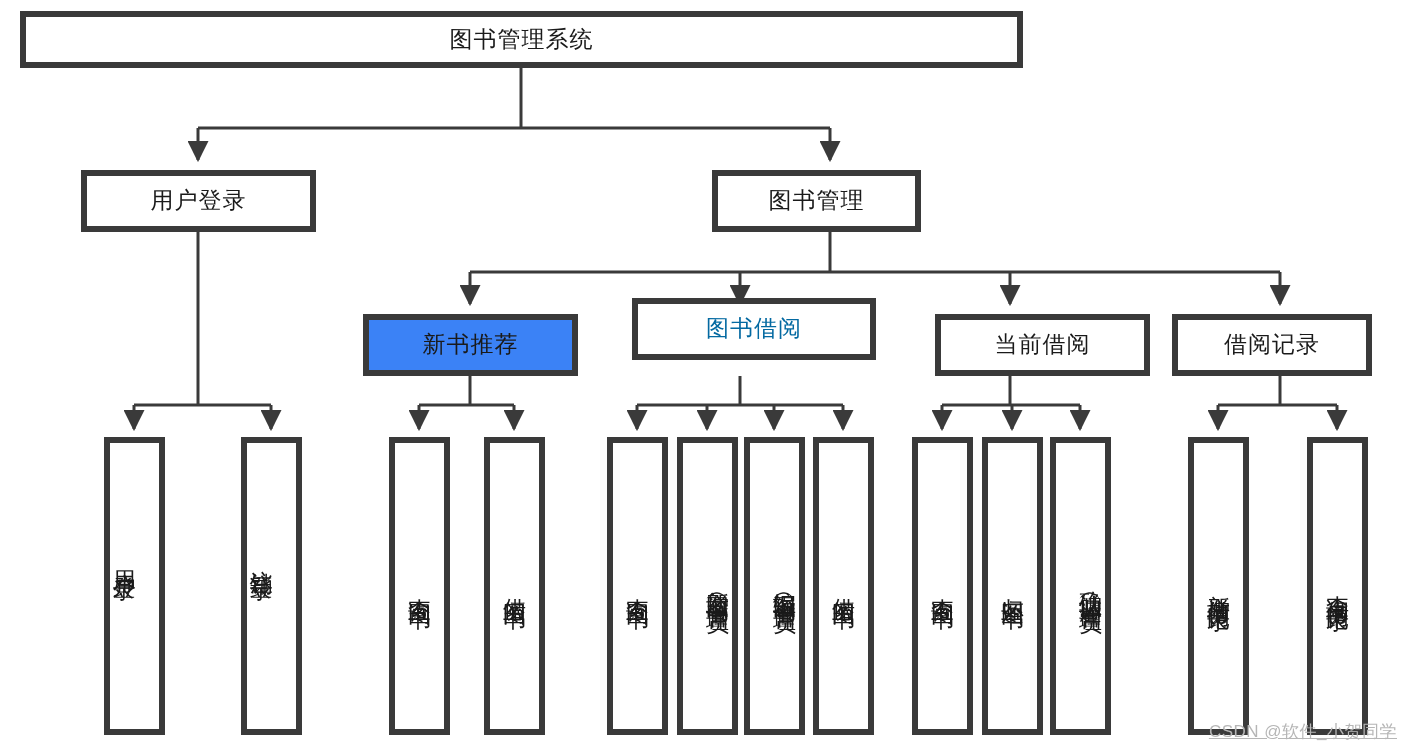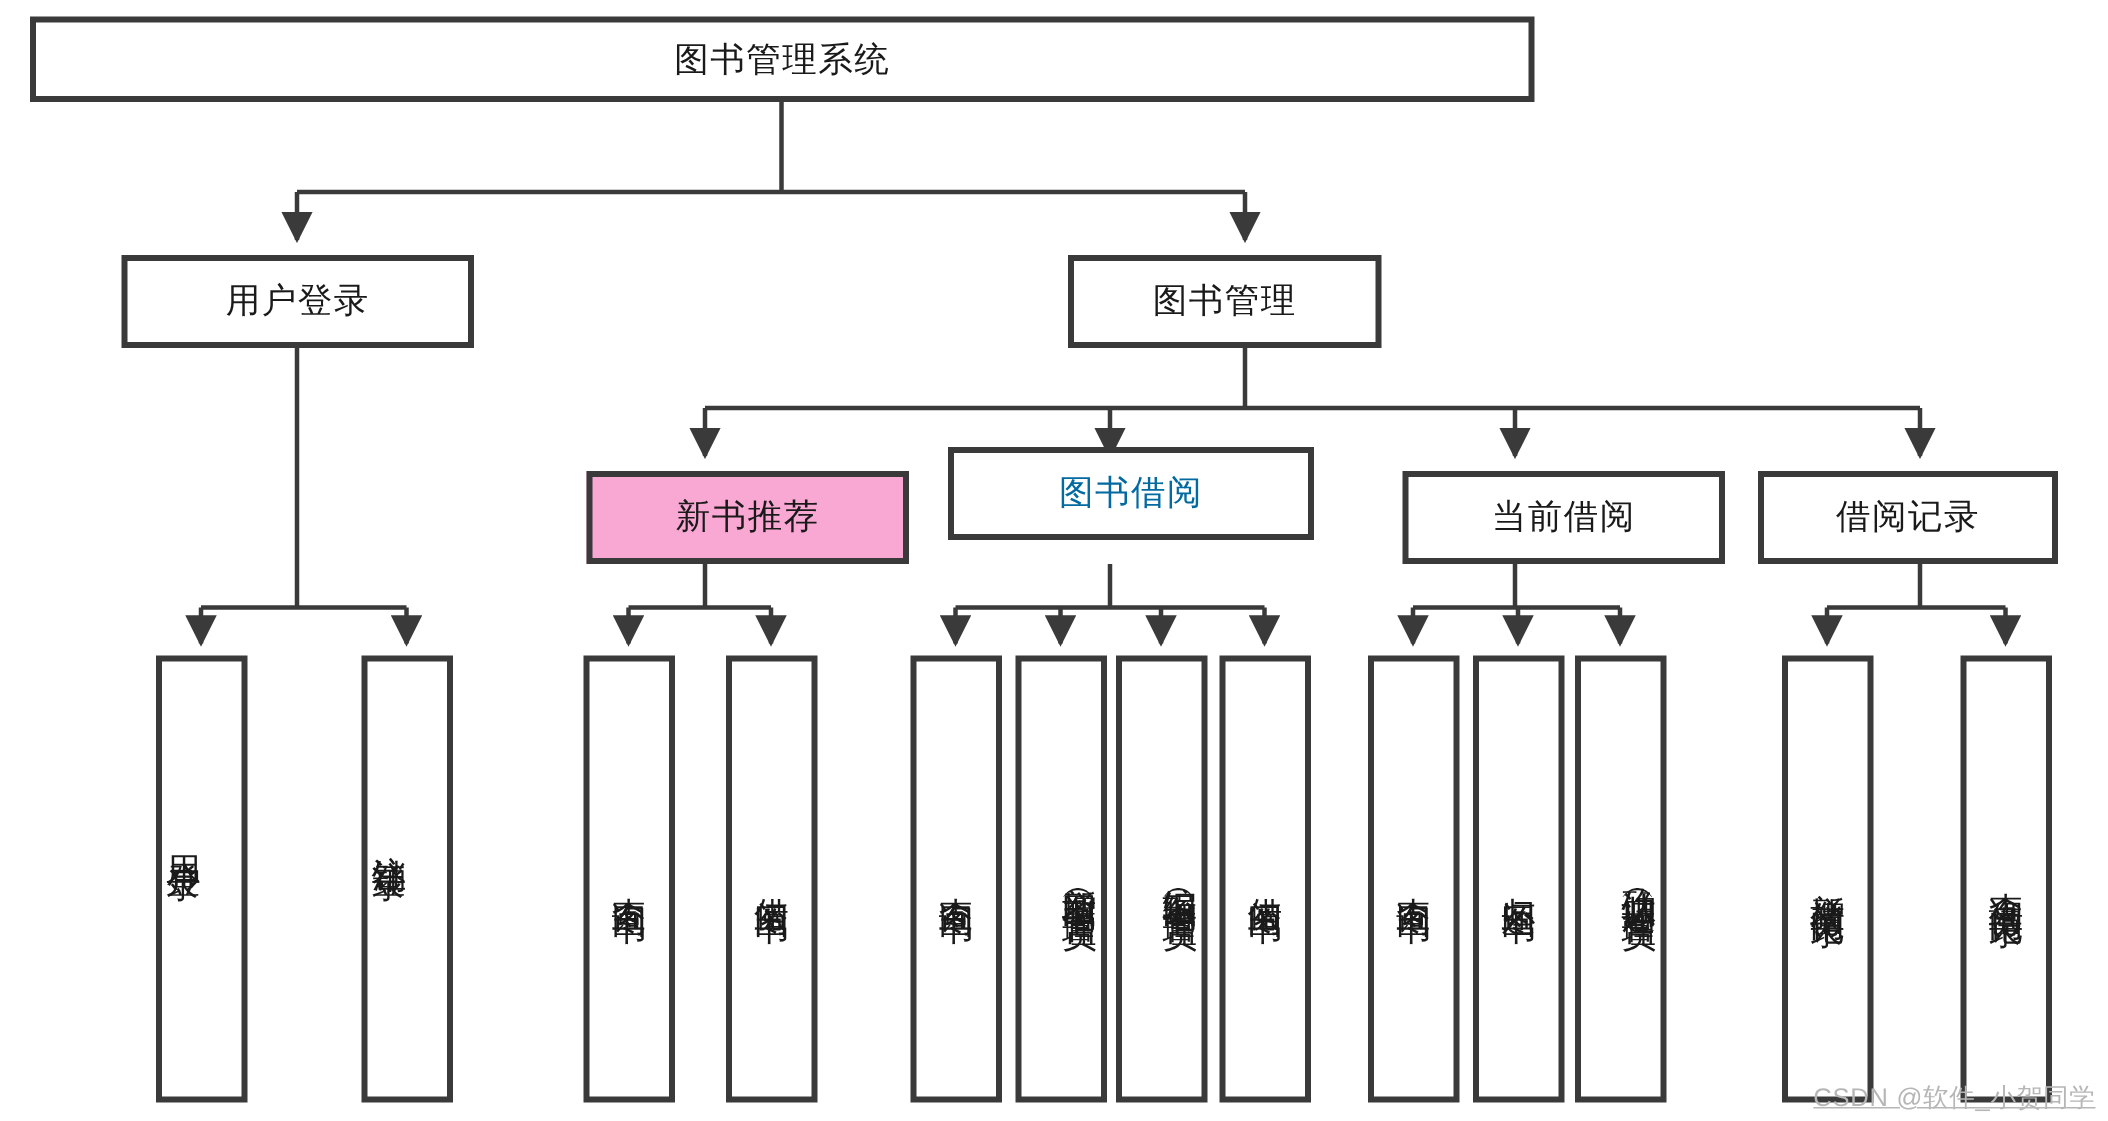--- a/index.html
+++ b/index.html
@@ -22,21 +22,21 @@
     left: 0;
     top: 0;
     width: 1405px;
     height: 747px;
     pointer-events: none;
   }
   .node {
     position: absolute;
     box-sizing: border-box;
     background: #ffffff;
-    border: 4px solid #be185d;
+    border: 6px solid #be185d;
     display: flex;
     align-items: center;
     justify-content: center;
     color: #1a1a1a;
     text-align: center;
   }
   .node.horiz {
     font-size: 23px;
     letter-spacing: 1px;
     line-height: 1.2;
@@ -125,21 +125,21 @@
       <path d="M 1218 405 L 1218 429" marker-end="url(#arrow)"></path>
       <path d="M 1337 405 L 1337 429" marker-end="url(#arrow)"></path>
     </g>
   </svg>
 
   <div class="node horiz" style="left: 20px; top: 11px; width: 1003px; height: 57px; border-color: rgb(58, 58, 58); background: rgb(255, 255, 255); color: rgb(26, 26, 26);">图书管理系统</div>
 
   <div class="node horiz" style="left: 81px; top: 170px; width: 235px; height: 62px; border-color: rgb(58, 58, 58); background: rgb(255, 255, 255); color: rgb(26, 26, 26);">用户登录</div>
   <div class="node horiz" style="left: 712px; top: 170px; width: 209px; height: 62px; border-color: rgb(58, 58, 58); background: rgb(255, 255, 255); color: rgb(26, 26, 26);">图书管理</div>
 
-  <div class="node horiz" style="left: 363px; top: 314px; width: 215px; height: 62px; border-color: rgb(58, 58, 58); background: #f9a8d4; color: rgb(26, 26, 26); margin-left: 28px;">新书推荐</div>
+  <div class="node horiz" style="left: 363px; top: 314px; width: 215px; height: 62px; border-color: rgb(58, 58, 58); background: #3b82f6; color: rgb(26, 26, 26);">新书推荐</div>
   <div class="node horiz" style="left: 632px; top: 298px; width: 244px; height: 62px; border-color: rgb(58, 58, 58); background: rgb(255, 255, 255); color: #0369a1;">图书借阅</div>
   <div class="node horiz" style="left: 902px; top: 314px; width: 215px; height: 62px; border-color: rgb(58, 58, 58); background: rgb(255, 255, 255); color: rgb(26, 26, 26); margin-left: 33px;">当前借阅</div>
   <div class="node horiz" style="left: 1172px; top: 314px; width: 200px; height: 62px; border-color: rgb(58, 58, 58); background: rgb(255, 255, 255); color: rgb(26, 26, 26);">借阅记录</div>
 
   <div class="node vert bottomish" style="left: 104px; top: 437px; width: 61px; height: 298px; border-color: rgb(58, 58, 58); background: rgb(255, 255, 255); color: rgb(26, 26, 26);">
     <span class="vlabel">用户登录</span>
   </div>
   <div class="node vert bottomish" style="left: 241px; top: 437px; width: 61px; height: 298px; border-color: rgb(58, 58, 58); background: rgb(255, 255, 255); color: rgb(26, 26, 26);">
     <span class="vlabel">注销登录</span>
   </div>

